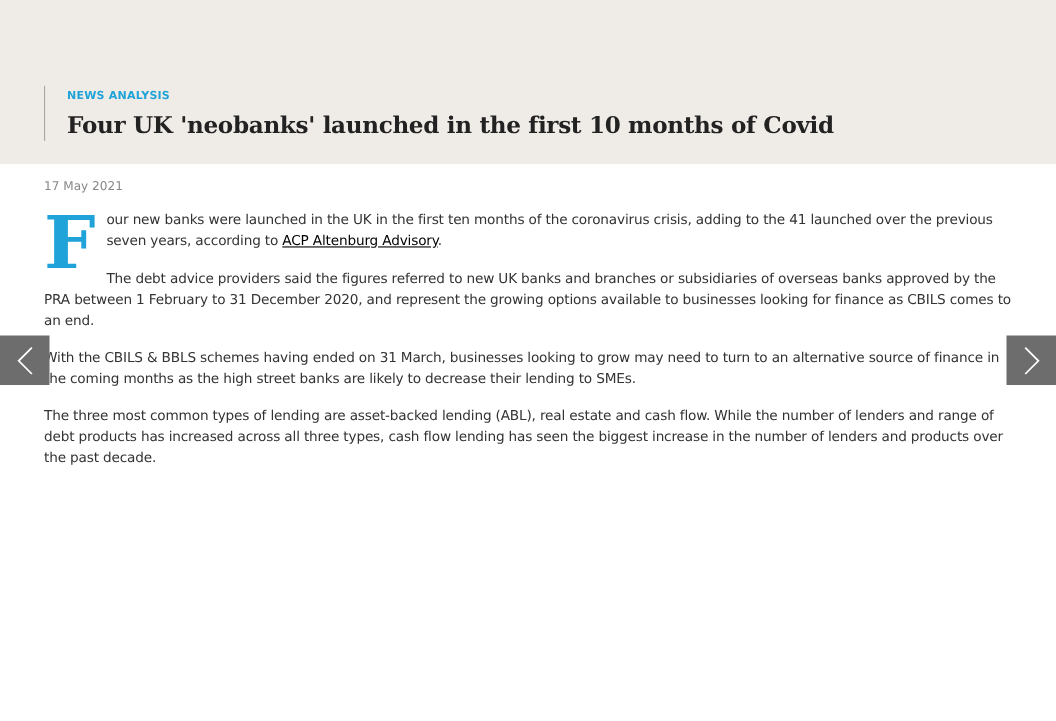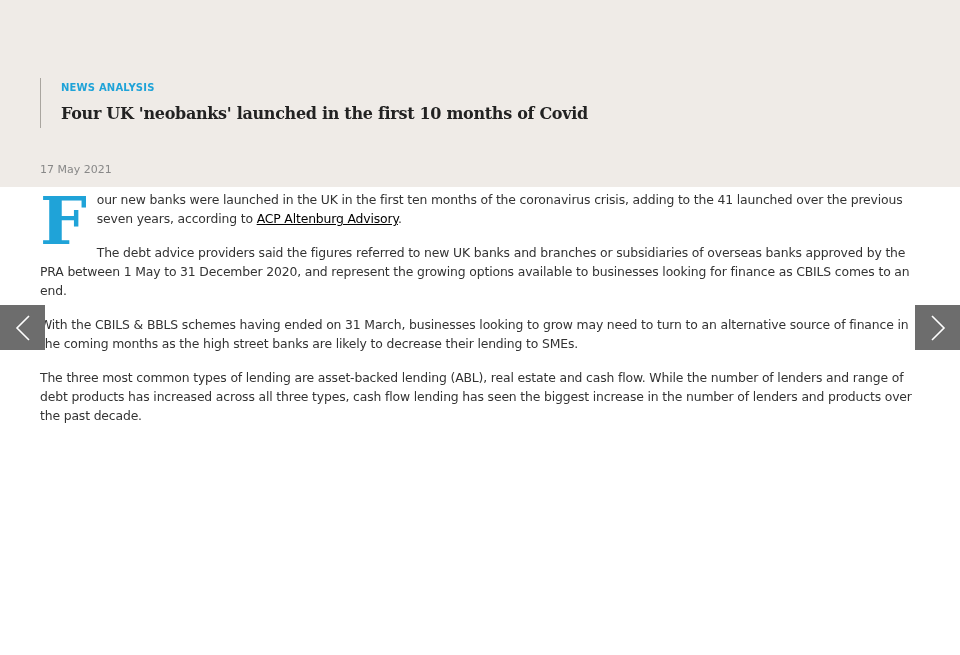--- a/index.html
+++ b/index.html
@@ -1,20 +1,20 @@
 <!DOCTYPE html>
 <html><head>
 <meta charset="utf-8">
 <style>
   html, body { margin:0; padding:0; }
   body { width:960px; height:655px; background:#ffffff; font-family:"DejaVu Sans", sans-serif; color:#333; position:relative; overflow:hidden; }
-  .header-band { position:absolute; left:0; top:0; width:960px; height:187px; background:#efebe7; }
+  .header-band { position:absolute; left:0; top:0; width:960px; height:149px; background:#efebe7; }
   .title-block { position:absolute; left:40px; top:78px; height:50px; border-left:1px solid #a9a59f; padding-left:20px; }
   .kicker { font-family:"DejaVu Sans", sans-serif; font-size:10px; font-weight:bold; color:#1fa3d8; letter-spacing:0.2px; margin-top:4px; line-height:12px; }
-  .headline { font-family:"DejaVu Serif", serif; font-weight:bold; font-size:16px; color:#222; margin-top:6px; line-height:28px; white-space:nowrap; letter-spacing:-0.3px; }
+  .headline { font-family:"DejaVu Serif", serif; font-weight:bold; font-size:21px; color:#222; margin-top:6px; line-height:28px; white-space:nowrap; letter-spacing:-0.3px; }
   .date { position:absolute; left:40px; top:163px; font-size:11px; color:#888; }
   .article { position:absolute; left:40px; top:190px; width:880px; font-size:12.4px; line-height:19px; color:#333; letter-spacing:-0.15px; }
   .article p { margin:0 0 15px 0; }
   .dropcap { float:left; font-family:"DejaVu Serif", serif; font-weight:bold; font-size:66px; line-height:54px; color:#1fa3d8; margin:4px 10px 0 0; height:54px; }
   .first-p { min-height:38px; }
   .link { color:#000000; text-decoration:underline; cursor:pointer; }
   .nav-arrow { position:absolute; top:305px; width:45px; height:45px; background:#6d6d6d; display:flex; align-items:center; justify-content:center; cursor:pointer; }
   .nav-prev { left:0; }
   .nav-next { left:915px; }
 </style>
@@ -27,21 +27,21 @@
     <div class="headline">Four UK 'neobanks' launched in the first 10 months of Covid</div>
   </div>
 </div>
 
 <div class="date">17 May 2021</div>
 
 <div class="article">
   <p class="first-p">
     <span class="dropcap">F</span><span>our new banks were launched in the UK in the first ten months of the coronavirus crisis, adding to the 41 launched over the previous seven years, according to </span><a class="link">ACP Altenburg Advisory</a><span>.</span>
   </p>
-  <p>The debt advice providers said the figures referred to new UK banks and branches or subsidiaries of overseas banks approved by the PRA between 1 May to 31 December 2020, and represent the growing options available to businesses looking for finance as CBILS comes to an end.</p>
+  <p>The debt advice providers said the figures referred to new UK banks and branches or subsidiaries of overseas banks approved by the PRA between 1 February to 31 December 2020, and represent the growing options available to businesses looking for finance as CBILS comes to an end.</p>
   <p>With the CBILS &amp; BBLS schemes having ended on 31 March, businesses looking to grow may need to turn to an alternative source of finance in the coming months as the high street banks are likely to decrease their lending to SMEs.</p>
   <p>The three most common types of lending are asset-backed lending (ABL), real estate and cash flow. While the number of lenders and range of debt products has increased across all three types, cash flow lending has seen the biggest increase in the number of lenders and products over the past decade.</p>
 </div>
 
 <div class="nav-arrow nav-prev">
   <svg width="16" height="28" viewBox="0 0 16 28">
     <polyline points="14,2 2,14 14,26" fill="none" stroke="#ffffff" stroke-width="1.6"></polyline>
   </svg>
 </div>
 <div class="nav-arrow nav-next">

